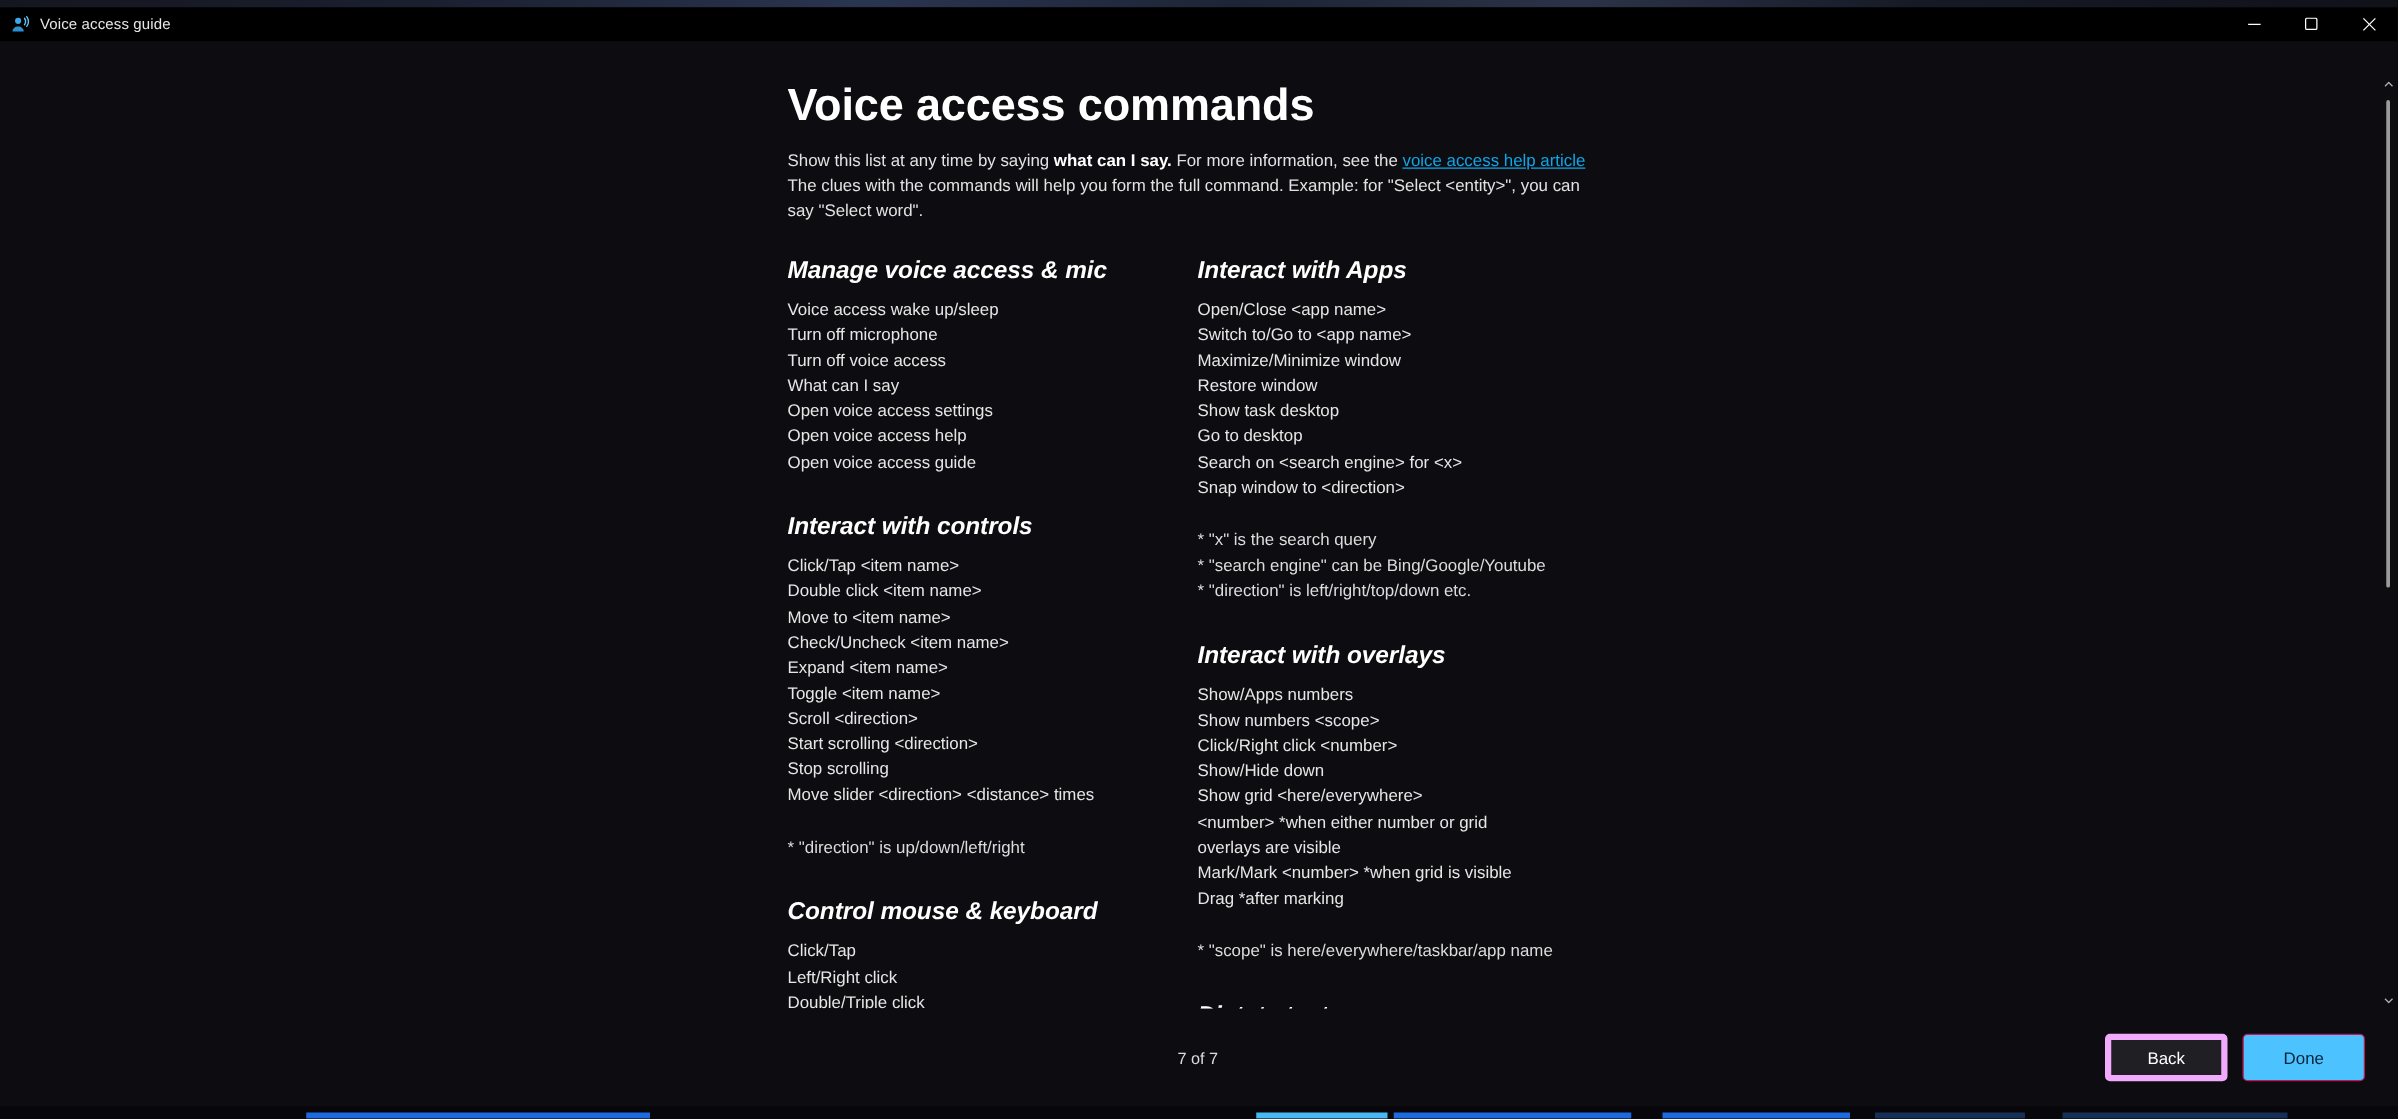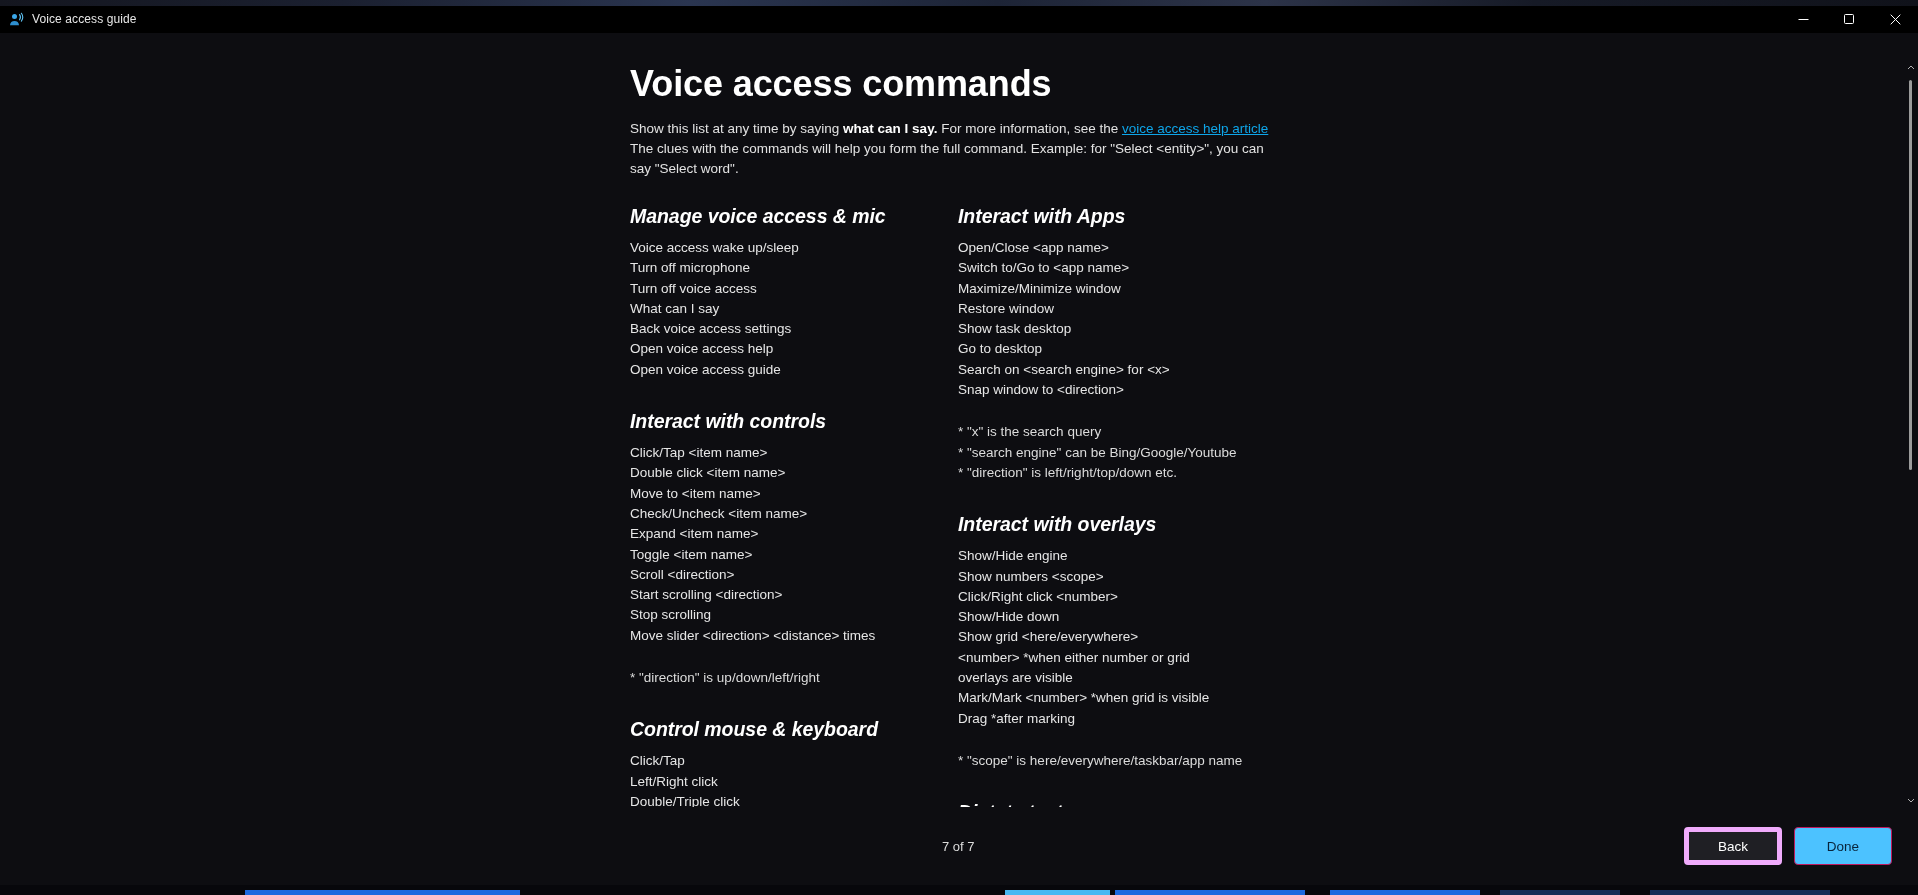--- a/index.html
+++ b/index.html
@@ -302,21 +302,21 @@
 
         <div class="column">
 
           <div class="section">
             <h2 class="section-title">Manage voice access &amp; mic</h2>
             <ul class="cmd-list">
               <li class="cmd-item">Voice access wake up/sleep</li>
               <li class="cmd-item">Turn off microphone</li>
               <li class="cmd-item">Turn off voice access</li>
               <li class="cmd-item">What can I say</li>
-              <li class="cmd-item">Back voice access settings</li>
+              <li class="cmd-item">Open voice access settings</li>
               <li class="cmd-item">Open voice access help</li>
               <li class="cmd-item">Open voice access guide</li>
             </ul>
           </div>
 
           <div class="section spaced">
             <h2 class="section-title">Interact with controls</h2>
             <ul class="cmd-list">
               <li class="cmd-item">Click/Tap &lt;item name&gt;</li>
               <li class="cmd-item">Double click &lt;item name&gt;</li>
@@ -364,21 +364,21 @@
             <ul class="note-list">
               <li class="note-item">* "x" is the search query</li>
               <li class="note-item">* "search engine" can be Bing/Google/Youtube</li>
               <li class="note-item">* "direction" is left/right/top/down etc.</li>
             </ul>
           </div>
 
           <div class="section spaced">
             <h2 class="section-title">Interact with overlays</h2>
             <ul class="cmd-list">
-              <li class="cmd-item">Show/Hide engine</li>
+              <li class="cmd-item">Show/Apps numbers</li>
               <li class="cmd-item">Show numbers &lt;scope&gt;</li>
               <li class="cmd-item">Click/Right click &lt;number&gt;</li>
               <li class="cmd-item">Show/Hide down</li>
               <li class="cmd-item">Show grid &lt;here/everywhere&gt;</li>
               <li class="cmd-item">&lt;number&gt;  *when either number or grid</li>
               <li class="cmd-item">overlays are visible</li>
               <li class="cmd-item">Mark/Mark &lt;number&gt; *when grid is visible</li>
               <li class="cmd-item">Drag *after marking</li>
             </ul>
             <ul class="note-list">

